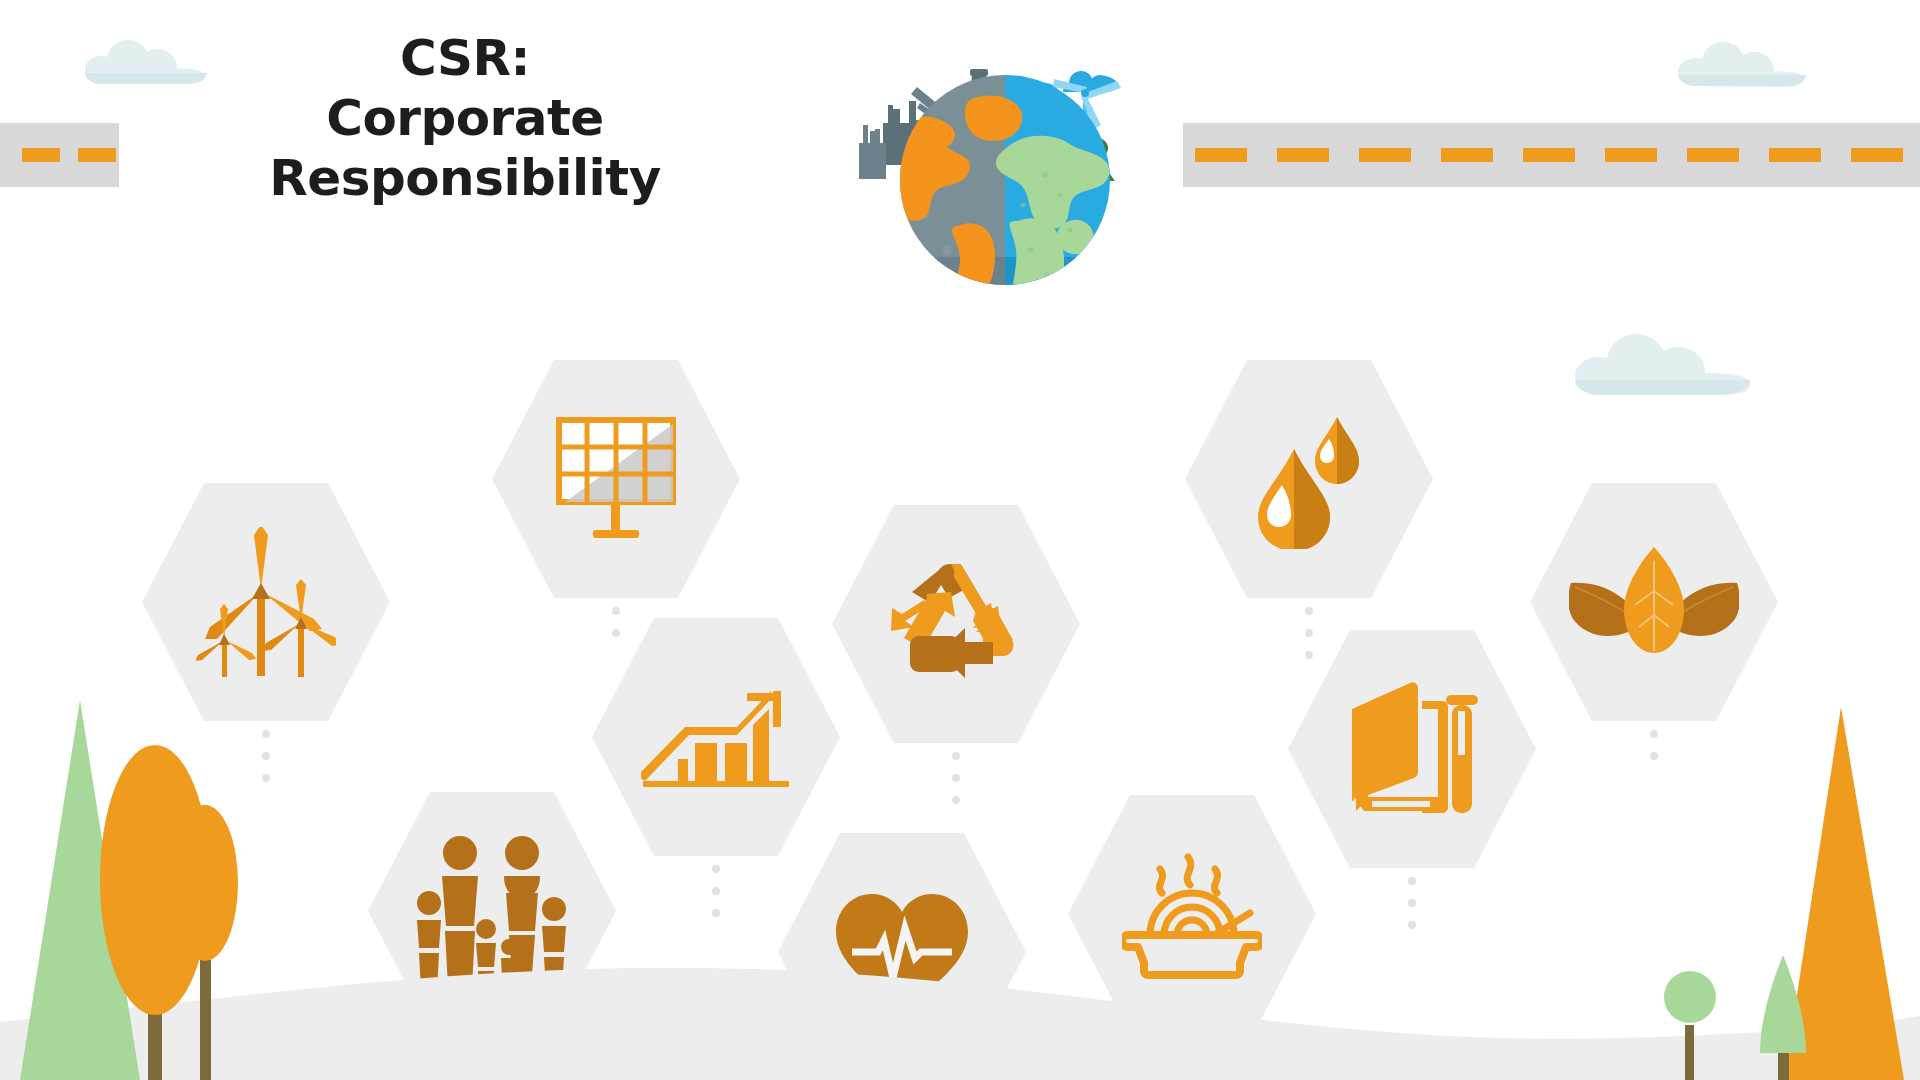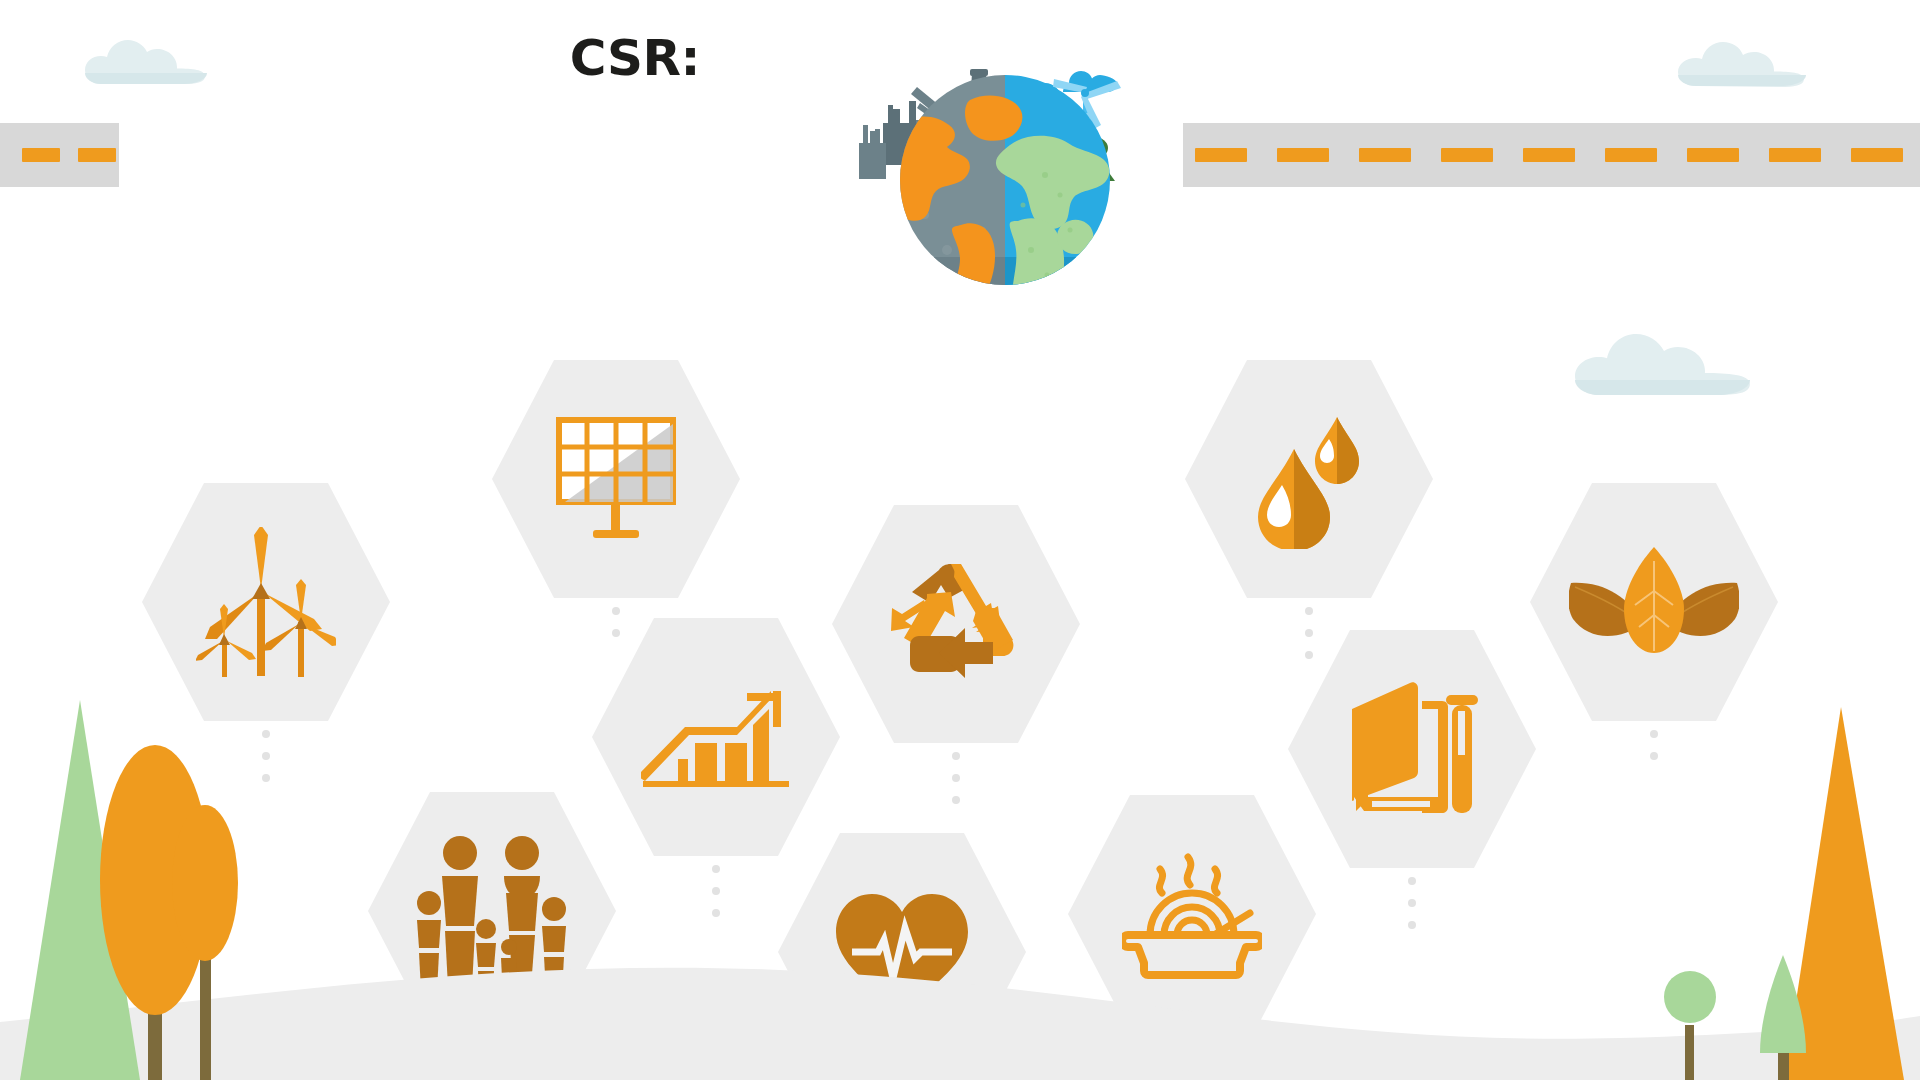--- a/index.html
+++ b/index.html
@@ -34,21 +34,21 @@
     left:230px; top:28px;
     width:470px;
     text-align:center;
     color:#1d1d1b;
     font-family:"DejaVu Sans", sans-serif;
     font-weight:700;
     font-size:50px;
     line-height:60px;
     letter-spacing:-0.5px;
   }
-  .title-block .line { display:block; white-space:nowrap;text-align:right; }
+  .title-block .line { display:block; white-space:nowrap; }
 
   
   .hex {
     position:absolute;
     background:#ededed;
     clip-path:polygon(25% 2%, 75% 2%, 100% 50%, 75% 98%, 25% 98%, 0% 50%);
     display:flex; align-items:center; justify-content:center;
   }
   .hex svg { display:block; }
   .stem { position:absolute; width:8px; }
@@ -99,20 +99,22 @@
     <span class="dash" style="left:258px; top:25px; width:52px;"></span>
     <span class="dash" style="left:340px; top:25px; width:52px;"></span>
     <span class="dash" style="left:422px; top:25px; width:52px;"></span>
     <span class="dash" style="left:504px; top:25px; width:52px;"></span>
     <span class="dash" style="left:586px; top:25px; width:52px;"></span>
     <span class="dash" style="left:668px; top:25px; width:52px;"></span>
   </div>
 
   <div class="title-block">
     <span class="line">CSR:</span>
+    <span class="line">Corporate</span>
+    <span class="line">Responsibility</span>
   </div>
 
   <div style="position:absolute; left:855px; top:25px; width:300px; height:265px;">
     <svg viewBox="0 0 300 265" width="300" height="265">
 
       <g>
         <path fill="#29abe2" d="M245 50c-3 0-6 1.3-8 3.4-1.8-4.5-6-7.4-11-7.4-6.6 0-12 5.4-12 12 0 .4 0 .8.1 1.2-3.6.9-6.1 4-6.1 7.8h45c5 0 9-3.8 9-8.5S250 50 245 50z"></path>
       </g>
 
       <g>

